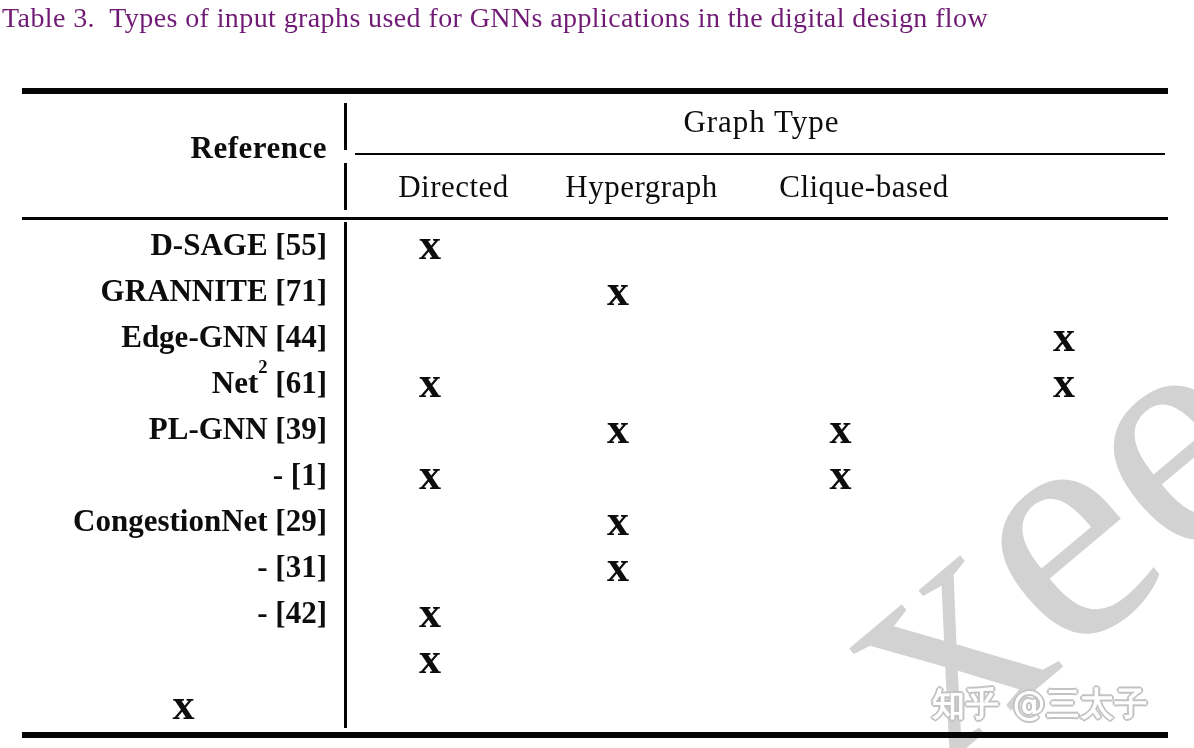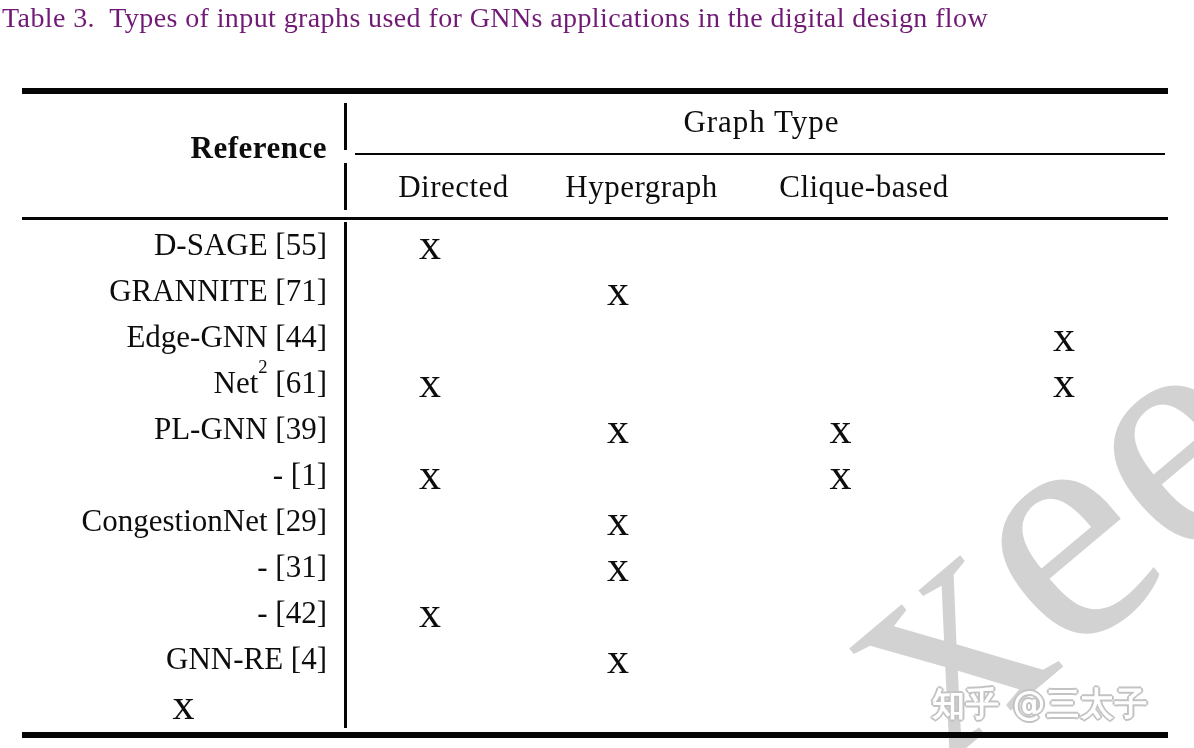--- a/index.html
+++ b/index.html
@@ -54,20 +54,21 @@
     font-size:31px;letter-spacing:0.5px;
     display:flex;align-items:center;justify-content:center;padding-left:47px;
   }
   .tbody{
     position:absolute;left:0;top:134px;width:1146px;height:506px;
     display:flex;flex-direction:column;
   }
   .trow{
     flex:1;display:grid;
     grid-template-columns:323px 170px 206px 239px 208px;
+    font-weight:bold;
   }
   .cell{display:flex;align-items:center;}
   .cell.ref{
     justify-content:flex-end;padding-right:18px;
     font-size:31px;white-space:nowrap;
   }
   .cell.ref sup{font-size:0.6em;line-height:0;vertical-align:super;position:relative;top:-0.45em;}
   .cell.mark{
     justify-content:center;
     font-size:44px;line-height:1;
@@ -179,23 +180,20 @@
         <div class="trow">
           <div class="cell ref">
             <span><span>- [42]</span></span>
           </div>
           <div class="cell mark">x</div>
           <div class="cell mark"></div>
           <div class="cell mark"></div>
           <div class="cell mark"></div>
         </div>
         <div class="trow">
-          <div class="cell ref">
-            <span><span>GNN-RE [4]</span></span>
-          </div>
           <div class="cell mark"></div>
           <div class="cell mark">x</div>
           <div class="cell mark"></div>
           <div class="cell mark"></div>
         </div>
         <div class="trow">
           <div class="cell mark">x</div>
           <div class="cell mark"></div>
           <div class="cell mark"></div>
           <div class="cell mark"></div>

